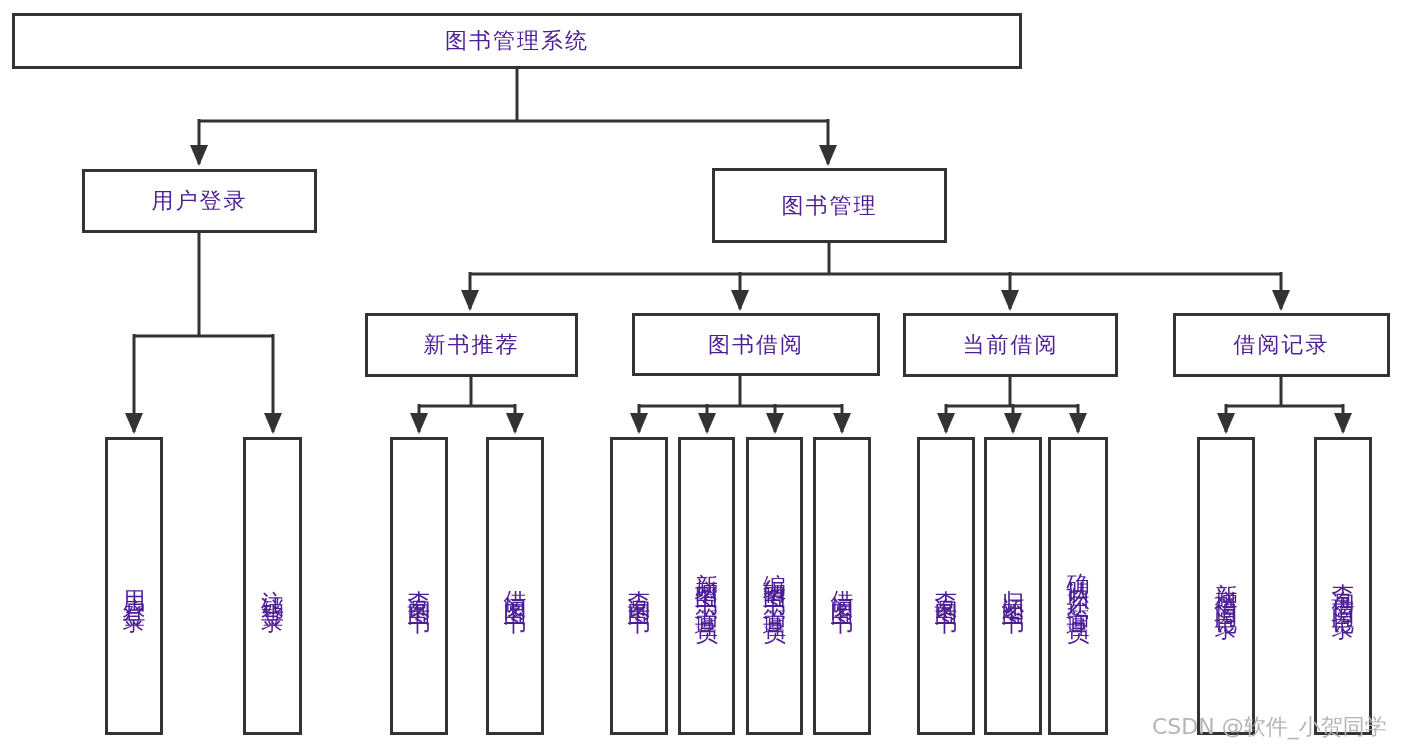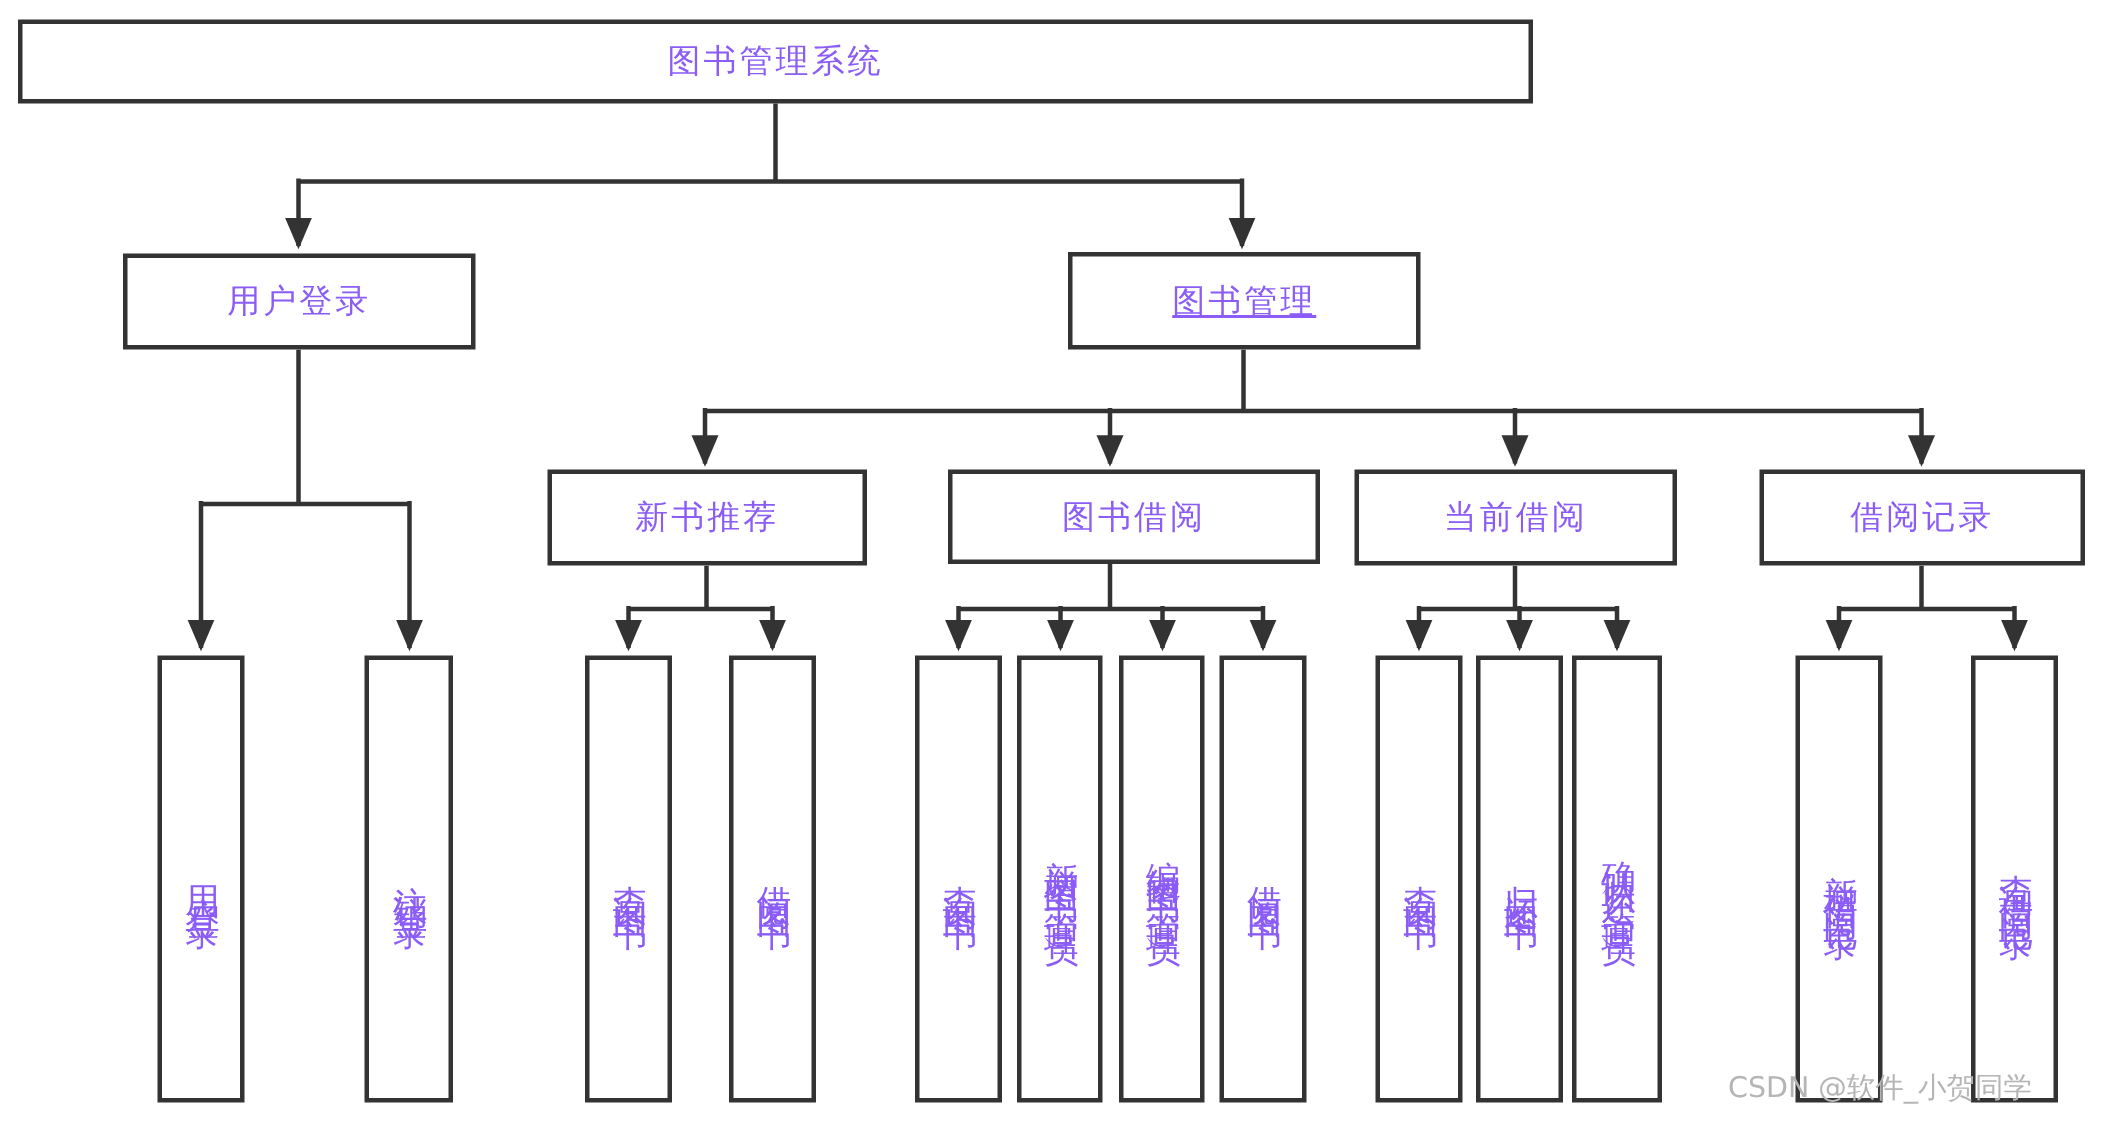--- a/index.html
+++ b/index.html
@@ -22,21 +22,21 @@
     z-index: 1;
   }
   .box {
     position: absolute;
     box-sizing: border-box;
     border: 3px solid #333333;
     background: #ffffff;
     display: flex;
     align-items: center;
     justify-content: center;
-    color: #8b5cf6;
+    color: #4c1d95;
     z-index: 2;
   }
   .hbox {
     font-size: 22px;
     letter-spacing: 2px;
     white-space: nowrap;
   }
   .leaf {
     top: 437px;
     height: 298px;
@@ -45,21 +45,21 @@
     writing-mode: vertical-rl;
     text-orientation: mixed;
     font-size: 23px;
     letter-spacing: 7px;
     line-height: 1;
   }
   .watermark {
     position: absolute;
     left: 1152px;
     top: 712px;
-    font-size: 19px;
+    font-size: 22px;
     color: #b5b5b5;
     white-space: nowrap;
     z-index: 3;
   }
 </style>
 </head>
 <body>
 
 <div class="canvas">
 
@@ -113,21 +113,21 @@
     </g>
   </svg>
 
   <div class="box hbox" style="left:12px; top:13px; width:1010px; height:56px;">
     <span>图书管理系统</span>
   </div>
 
   <div class="box hbox" style="left:82px; top:169px; width:235px; height:64px;">
     <span>用户登录</span>
   </div>
-  <div class="box hbox" style="left:712px; top:168px; width:235px; height:65px;text-decoration:underline;">
+  <div class="box hbox" style="left:712px; top:168px; width:235px; height:75px;">
     <span>图书管理</span>
   </div>
 
   <div class="box hbox" style="left:365px; top:313px; width:213px; height:64px;">
     <span>新书推荐</span>
   </div>
   <div class="box hbox" style="left:632px; top:313px; width:248px; height:63px;">
     <span>图书借阅</span>
   </div>
   <div class="box hbox" style="left:903px; top:313px; width:215px; height:64px;font-family:Liberation Serif, serif;">

